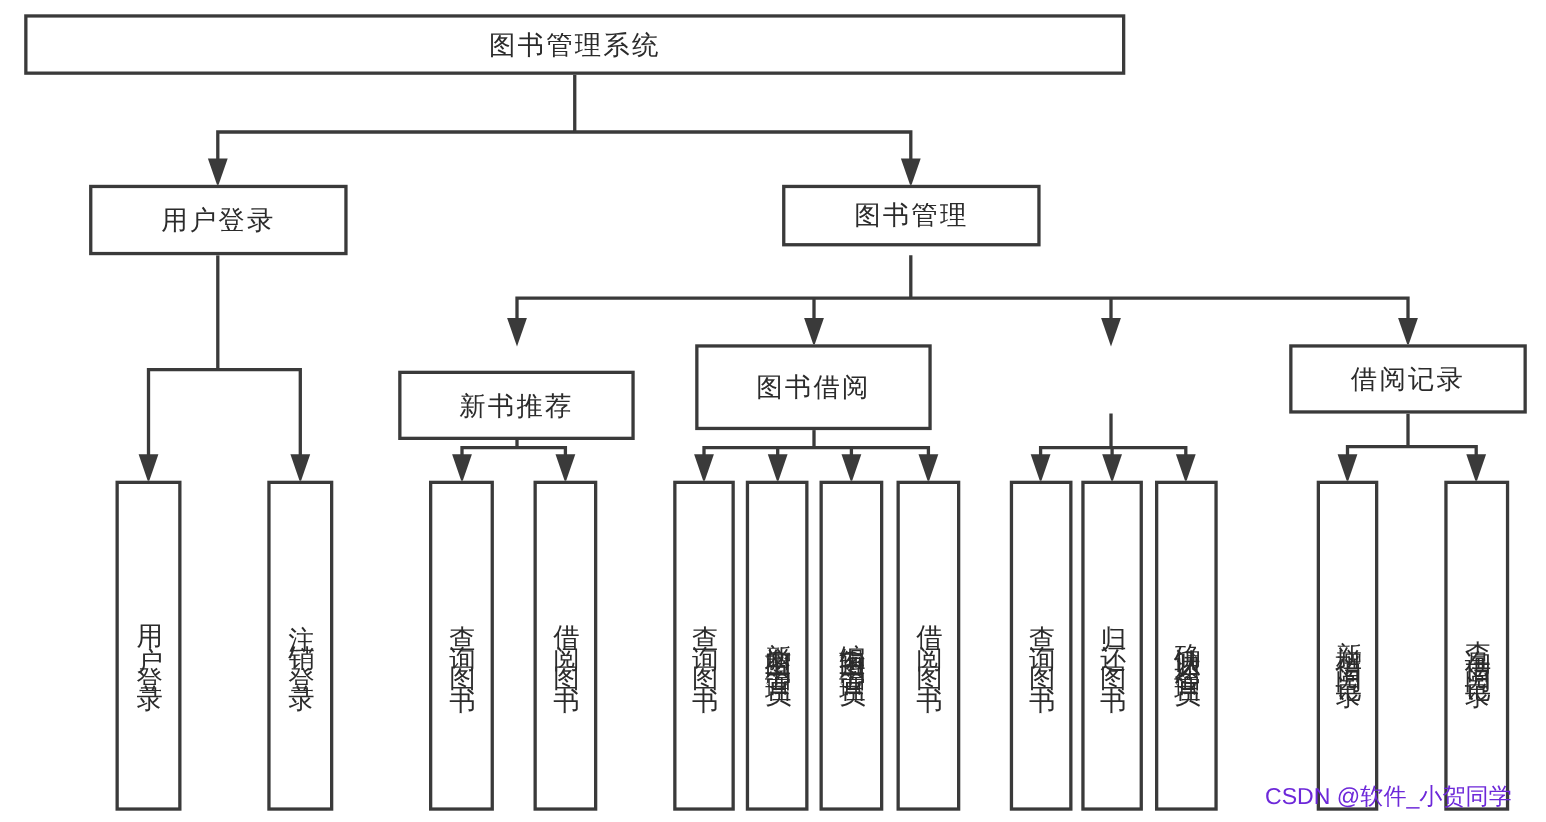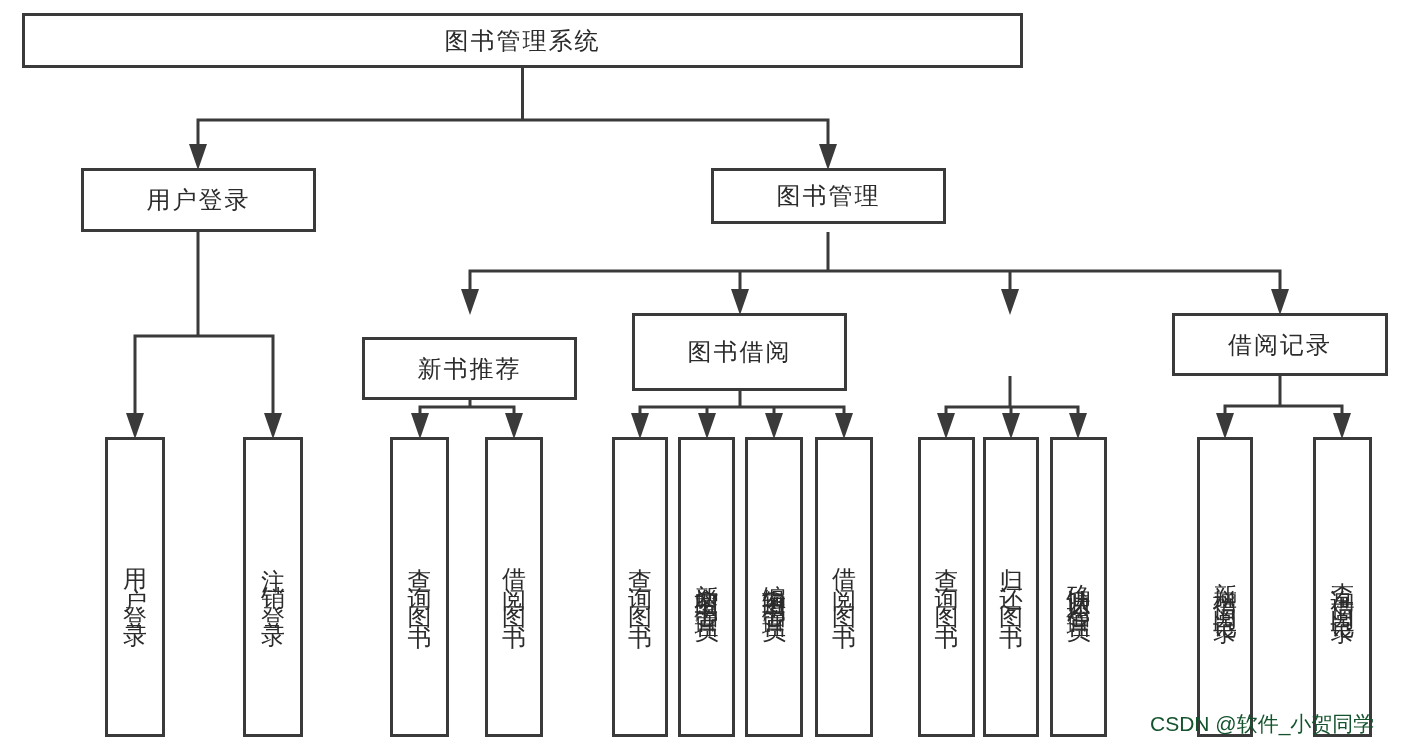--- a/index.html
+++ b/index.html
@@ -41,21 +41,21 @@
   }
   .node.v4 span { letter-spacing: 19px; }
   .node.v6 span { letter-spacing: 8px; }
   .node.v9 span { letter-spacing: 5px; }
   #watermark {
     position: absolute;
     left: 1150px;
     top: 710px;
     width: 255px;
     font-size: 21px;
-    color: #14532d;
+    color: #6d28d9;
     white-space: nowrap;
     z-index: 3;
   }
 </style>
 </head>
 <body>
 
 <div id="stage">
 
   <svg id="connectors" viewBox="0 0 1405 747" xmlns="http://www.w3.org/2000/svg">

